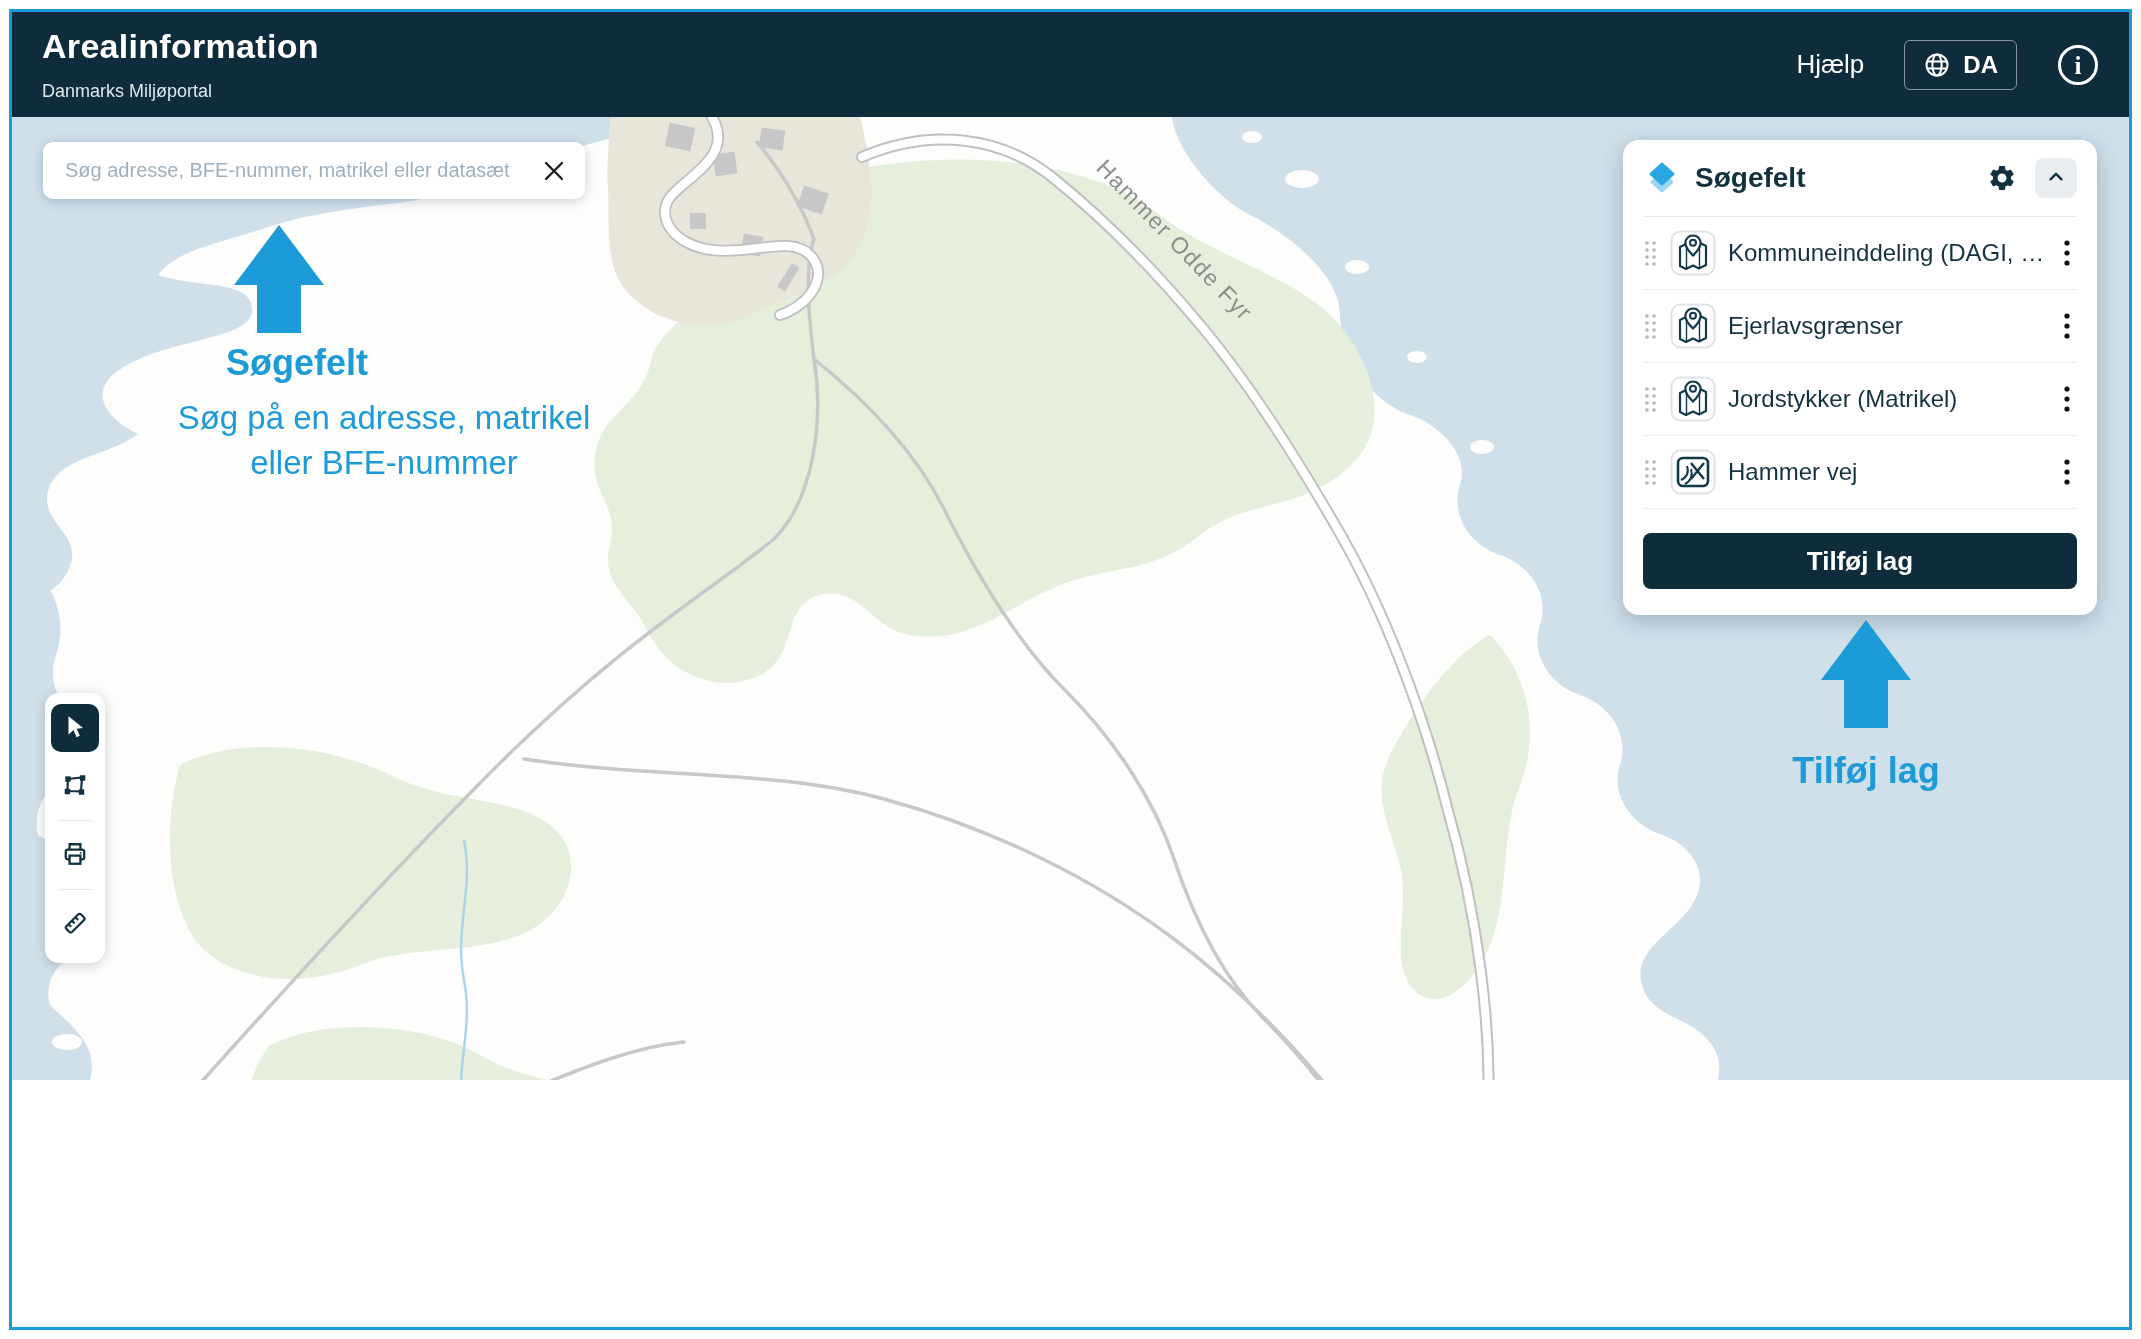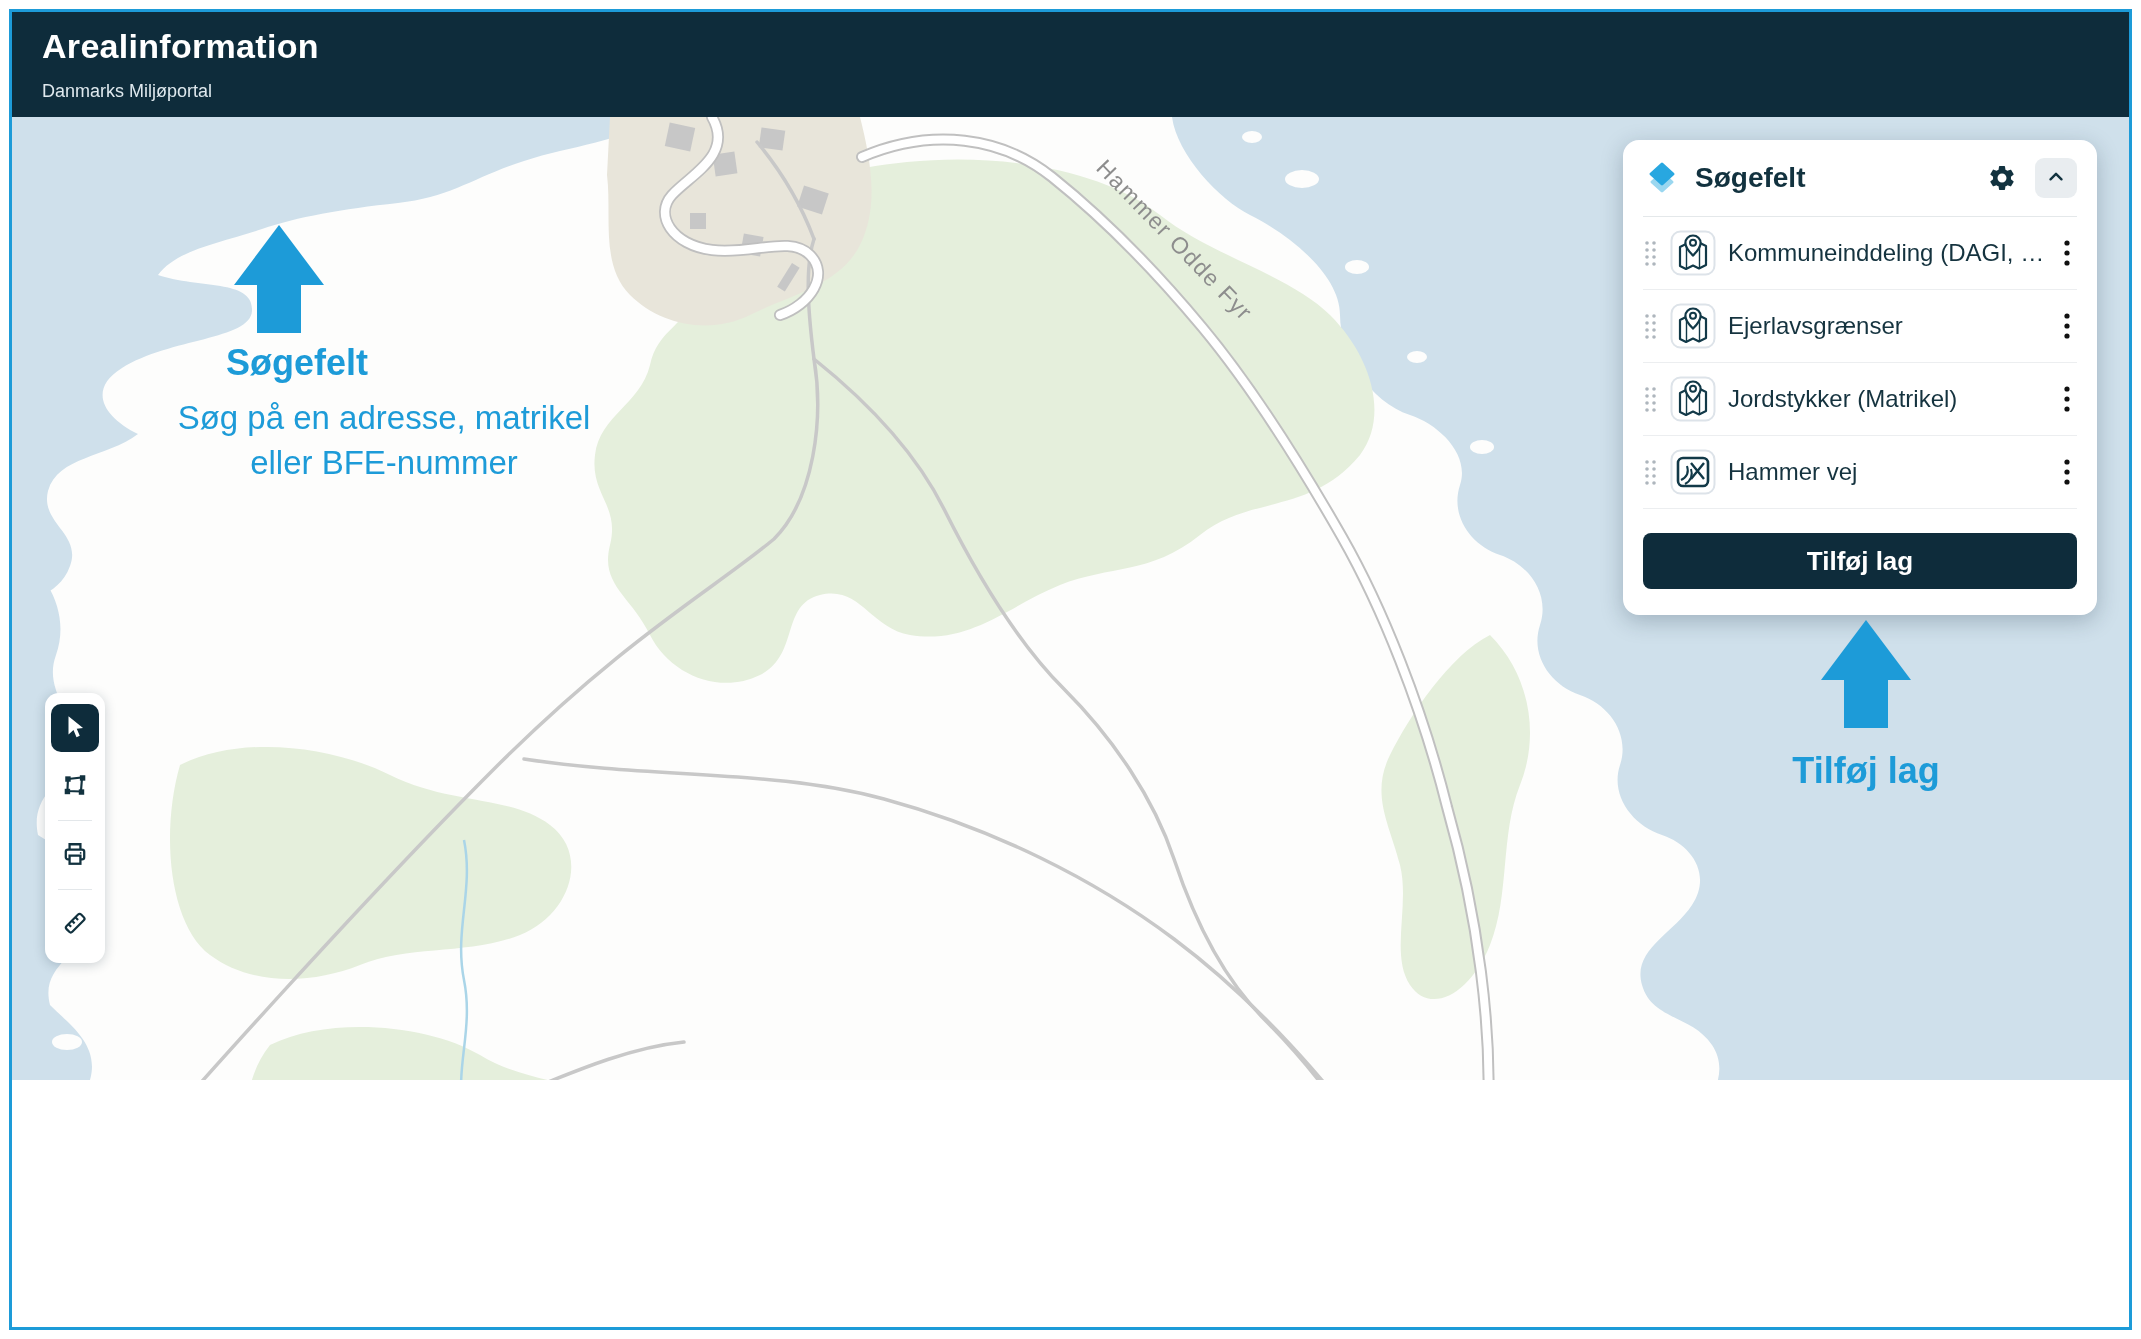--- a/index.html
+++ b/index.html
@@ -78,20 +78,41 @@
 </head>
 <body>
 
 <div class="app">
 
   <header class="hdr">
     <div class="brand">
       <div class="ttl">Arealinformation</div>
       <div class="sub">Danmarks Miljøportal</div>
     </div>
+    <div class="hdr-right">
+      <a class="help-link">Hjælp</a>
+      <button class="lang-btn">
+        <span style="line-height:0;">
+          <svg width="28" height="28" viewBox="0 0 24 24" fill="none" stroke="#fff" stroke-width="1.7">
+            <circle cx="12" cy="12" r="9"></circle>
+              <ellipse cx="12" cy="12" rx="4" ry="9"></ellipse>
+            <path d="M3.6 9 H20.4 M3.6 15 H20.4"></path>
+          </svg>
+        </span>
+        <span>DA</span>
+      </button>
+      <button class="info-btn">
+        <span>
+          <svg width="42" height="42" viewBox="0 0 42 42">
+            <circle cx="21" cy="21" r="18.5" fill="none" stroke="#fff" stroke-width="3"></circle>
+            <text x="21" y="30" text-anchor="middle" font-family="Liberation Serif,serif" font-size="25" font-weight="bold" fill="#fff">i</text>
+          </svg>
+        </span>
+      </button>
+    </div>
   </header>
 
   <div class="map">
     <svg viewBox="0 0 2117 1210" preserveAspectRatio="none">
 
       <rect x="0" y="0" width="2117" height="1210" fill="#fdfdfc"></rect>
 
       <path fill="#cfe0eb" d="M0,0 L640,0 C610,26 560,28 512,44 C462,60 440,80 386,86 C330,92 285,100 250,112
            C210,126 165,132 146,158 C188,172 242,162 240,194 C238,223 158,221 110,251
            C76,272 90,299 126,317 C94,341 46,339 36,374 C28,406 70,417 58,449 C46,483 10,479 0,499 Z"></path>
@@ -168,20 +189,30 @@
              C1370,490 1410,590 1435,690 C1465,795 1482,915 1475,1015 C1468,1105 1438,1165 1405,1210"></path>
         <path stroke="#bfbfbf" stroke-width="12" d="M700,0 C722,38 678,58 660,78 C642,98 660,128 700,133 C740,138 778,118 798,138 C818,158 798,188 768,198"></path>
         <path stroke="#ffffff" stroke-width="8.5" d="M700,0 C722,38 678,58 660,78 C642,98 660,128 700,133 C740,138 778,118 798,138 C818,158 798,188 768,198"></path>
       </g>
 
       <text class="road-label" transform="translate(1083 52) rotate(46)">Hammer Odde Fyr</text>
       <text class="road-label" transform="translate(1385 1198) rotate(-62)">Hammer Odde Fyr</text>
     </svg>
   </div>
 
+  <div class="search-box">
+    <input type="text" placeholder="Søg adresse, BFE-nummer, matrikel eller datasæt" style="">
+    <button class="clear-btn">
+      <span>
+        <svg width="22" height="22" viewBox="0 0 22 22" stroke="#1c1c1c" stroke-width="2.4" stroke-linecap="round">
+          <path d="M3 3 L19 19 M19 3 L3 19"></path>
+        </svg>
+      </span>
+    </button>
+  </div>
 
   <div class="toolbar">
     <button class="tool active">
       <span>
         <svg width="26" height="26" viewBox="0 0 24 24">
           <path d="M6 2 L6 19 L10.6 14.8 L13.4 21.4 L16.4 20 L13.6 13.6 L19.4 13 Z" fill="#fff"></path>
         </svg>
       </span>
     </button>
     <button class="tool">

